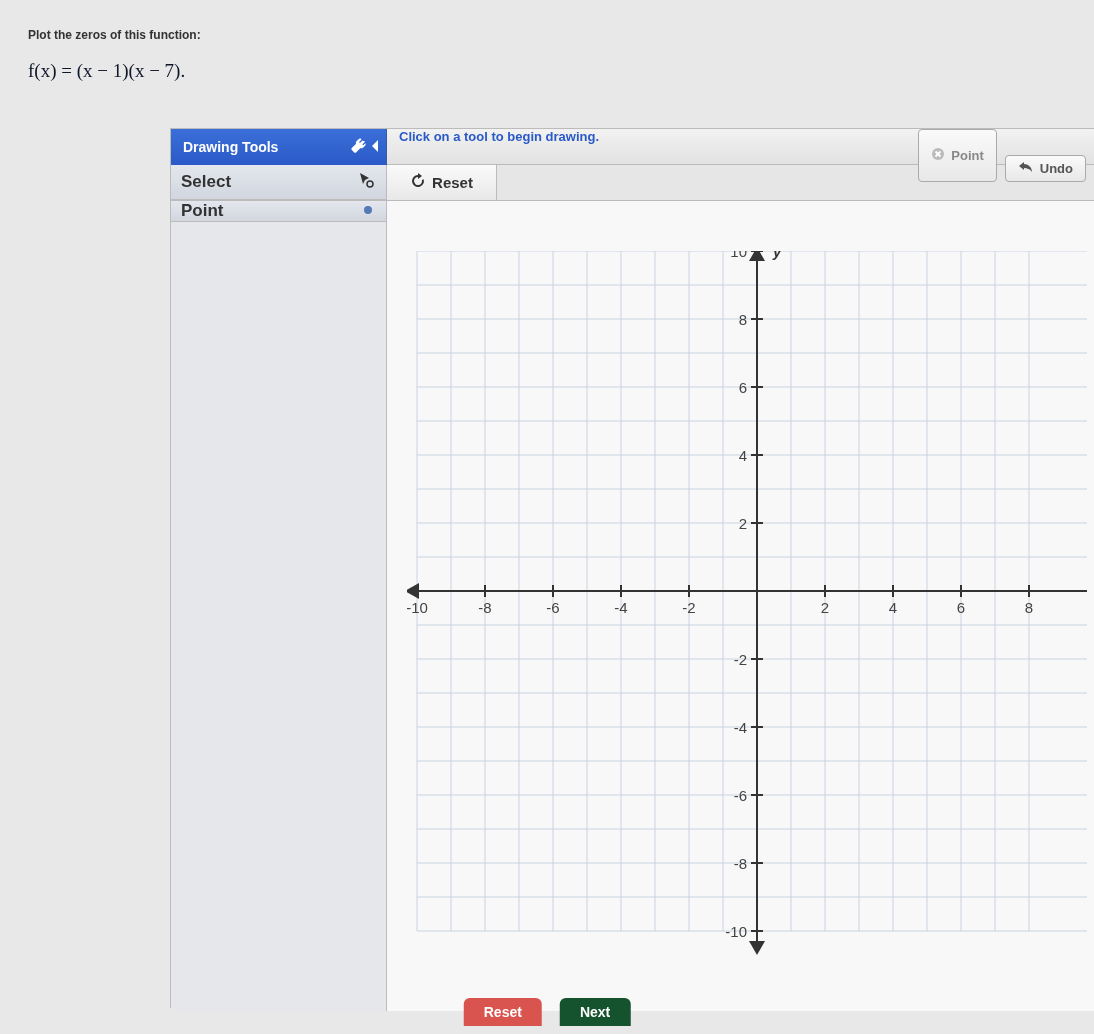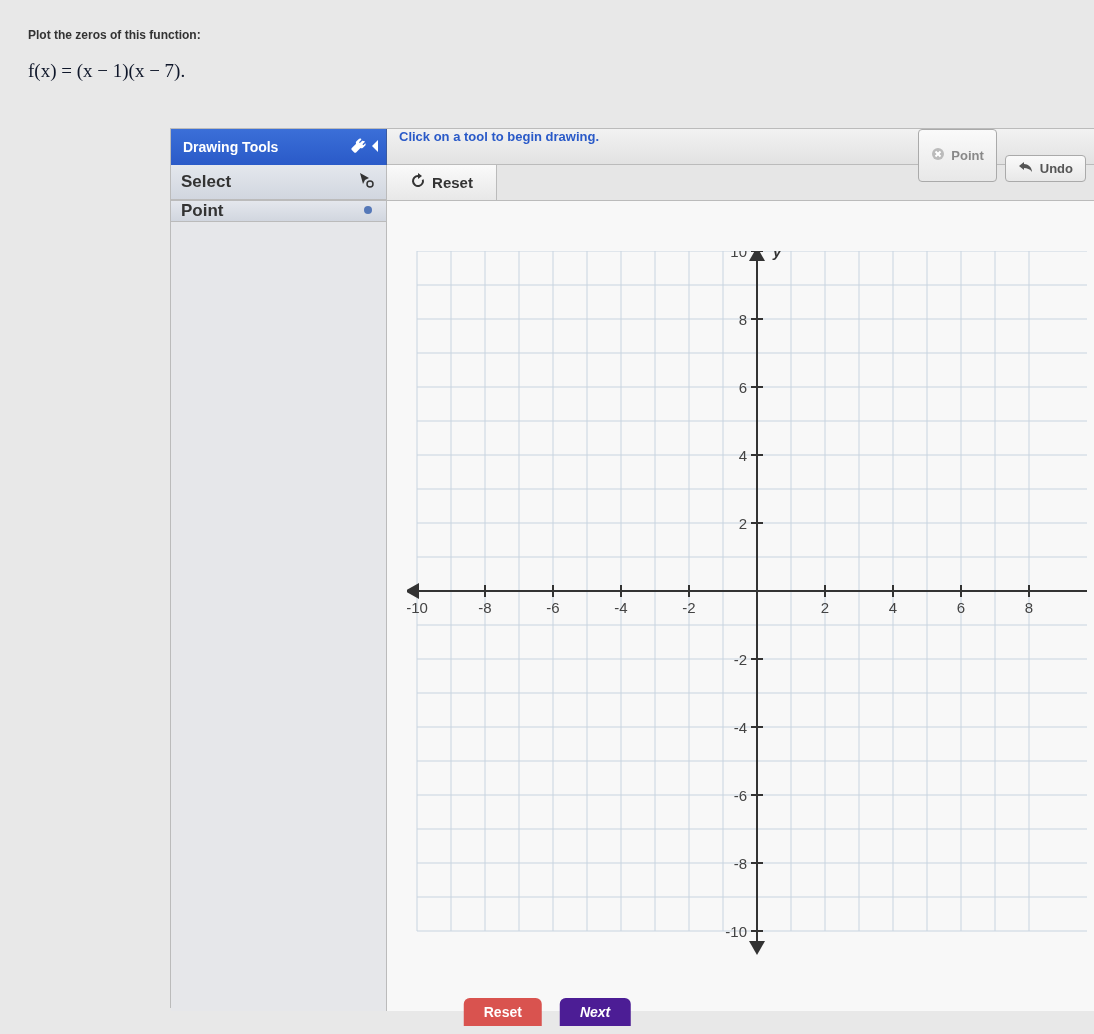--- a/index.html
+++ b/index.html
@@ -156,21 +156,21 @@
     }
     .pill-btn {
       padding: 6px 20px;
       border-radius: 6px 6px 0 0;
       color: #fff;
       font-size: 14px;
       font-weight: bold;
       cursor: pointer;
     }
     .pill-reset { background: #d9534f; }
-    .pill-next { background: #4c1d95; font-style: italic; }
+    .pill-next { background: #14532d; }
   </style>
 </head>
 <body>
 
 <div class="problem-text">Plot the zeros of this function:</div>
 <div class="equation">f(x) = (x − 1)(x − 7).</div>
 
 <div class="app-container">
   <div class="toolbar-row">
     <div class="drawing-tools-header">

